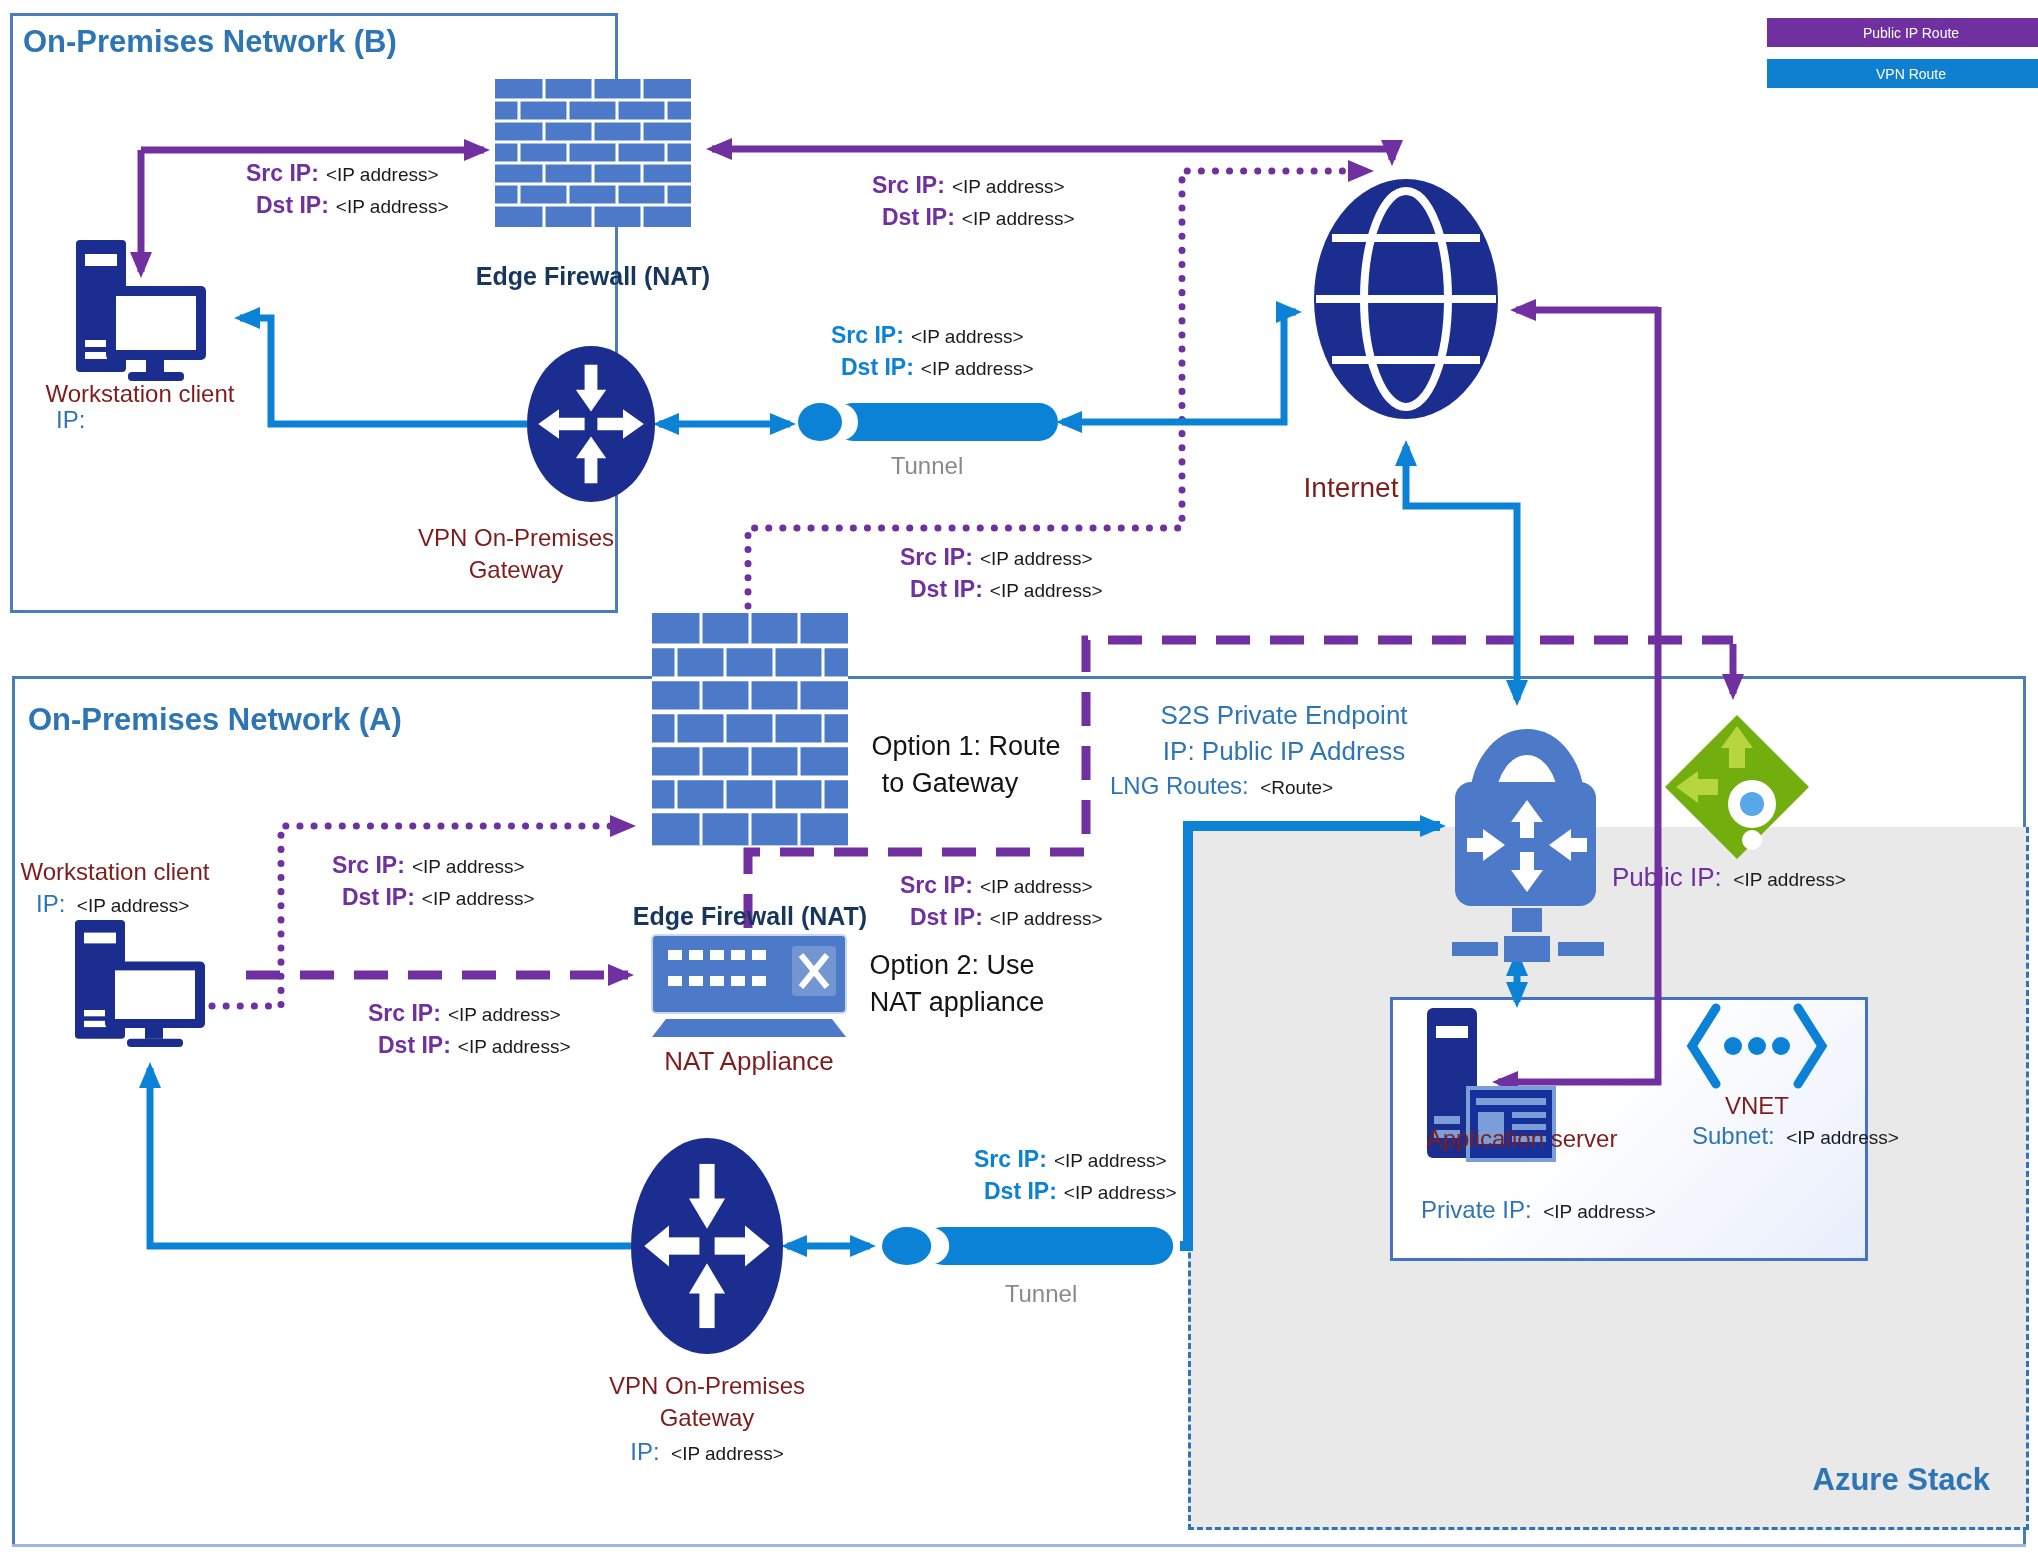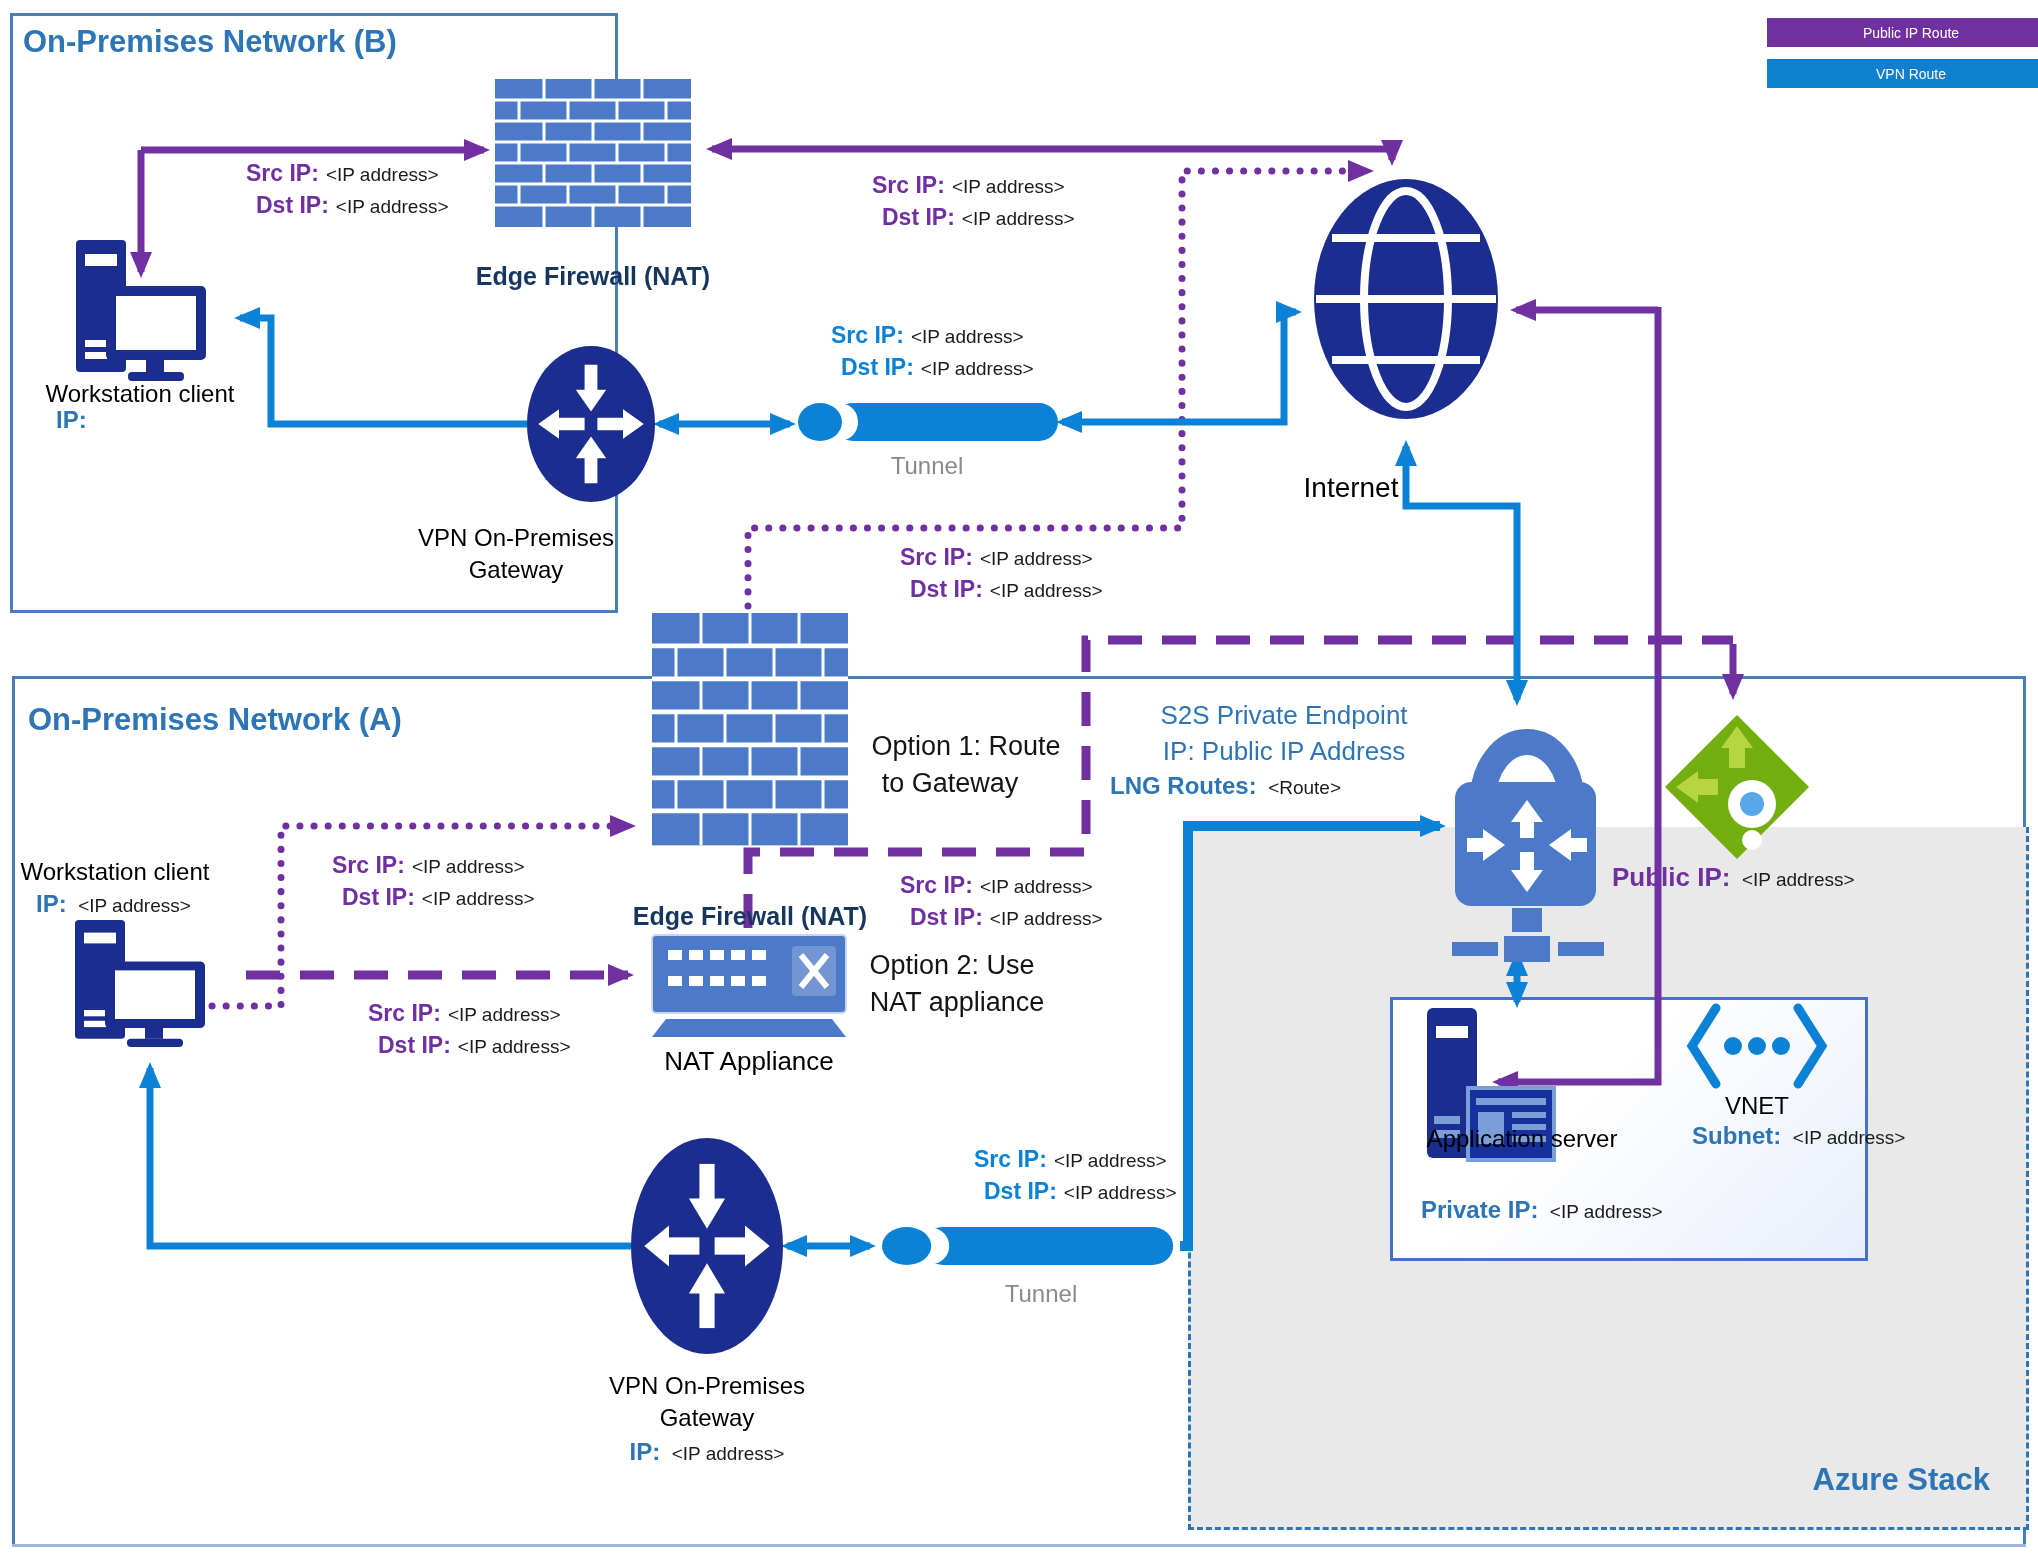--- a/index.html
+++ b/index.html
@@ -8,35 +8,35 @@
   .box{position:absolute;border:3px solid #4a7ebb;background:#fff;z-index:1;box-sizing:border-box;}
   .azure-region{position:absolute;left:1188px;top:827px;width:841px;height:703px;
     background:#e9e9e9;border-left:3px dashed #2e75b6;border-right:3px dashed #2e75b6;
     border-bottom:3px dashed #2e75b6;z-index:2;box-sizing:border-box;}
   .boxa-bottom{position:absolute;left:12px;top:1544px;width:2014px;height:3px;background:#9db6e0;z-index:3;}
   .vnet-box{position:absolute;left:1390px;top:997px;width:478px;height:264px;
     border:3px solid #4472c4;background:linear-gradient(135deg,#ffffff 40%,#e8eefb);z-index:3;box-sizing:border-box;}
   svg.layer{position:absolute;left:0;top:0;z-index:4;}
   .lbl{position:absolute;z-index:5;white-space:nowrap;}
   .title{font-size:31px;font-weight:600;color:#2e75b6;}
-  .blue-lbl{font-size:24px;color:#000000;font-weight:500;}
+  .blue-lbl{font-size:24px;color:#7f1d1d;font-weight:500;}
   .dark-lbl{font-size:25px;color:#17365d;font-weight:600;}
   .black-lbl{font-size:27px;color:#141414;font-weight:500;}
   .gray-lbl{font-size:24px;color:#8a8a8a;}
   .center{transform:translateX(-50%);text-align:center;}
   .right{text-align:right;}
   .legend-box{position:absolute;left:1767px;width:288px;height:29px;z-index:5;
     color:#fff;font-size:14px;display:flex;align-items:center;justify-content:center;}
   .ip-pair{position:absolute;z-index:5;margin-left:20px;}
   .ip-pair .row{height:32px;white-space:nowrap;}
   .ip-pair .row.dst{padding-left:10px;}
   .ip-pair .k{font-size:23px;font-weight:600;color:#7030a0;}
   .ip-pair.blue .k{color:#0b82d6;}
   .ip-pair .v{font-size:19px;color:#1a1a1a;margin-left:7px;}
-  .kv .k{font-size:24px;color:#2e75b6;font-weight:700;}
+  .kv .k{font-size:24px;color:#2e75b6;font-weight:400;}
   .kv .v{font-size:19px;color:#1a1a1a;margin-left:7px;}
   .kv.purple .k{color:#7030a0;font-size:26px;}
   .azure-lbl{font-size:31px;color:#2e75b6;font-weight:600;}
   .s2s-lbl{font-size:26px;color:#2e75b6;font-weight:500;}
 </style>
 </head>
 <body>
 
 <div class="canvas">
 

